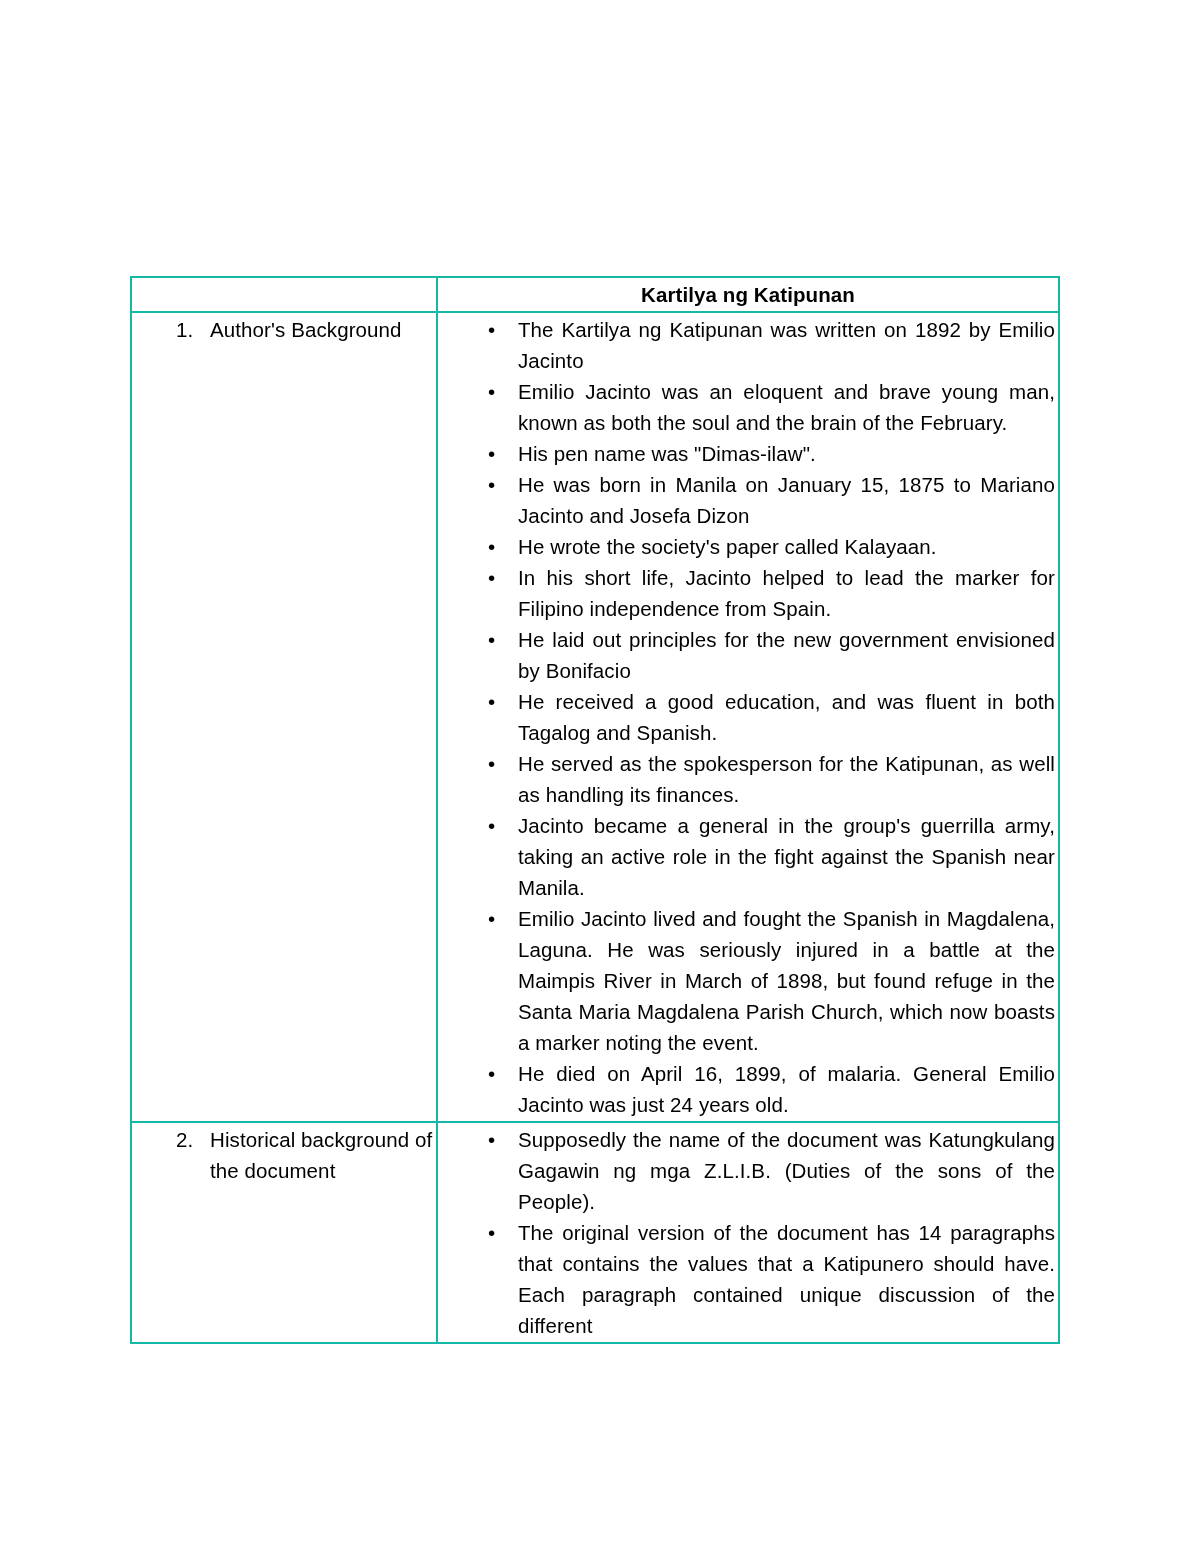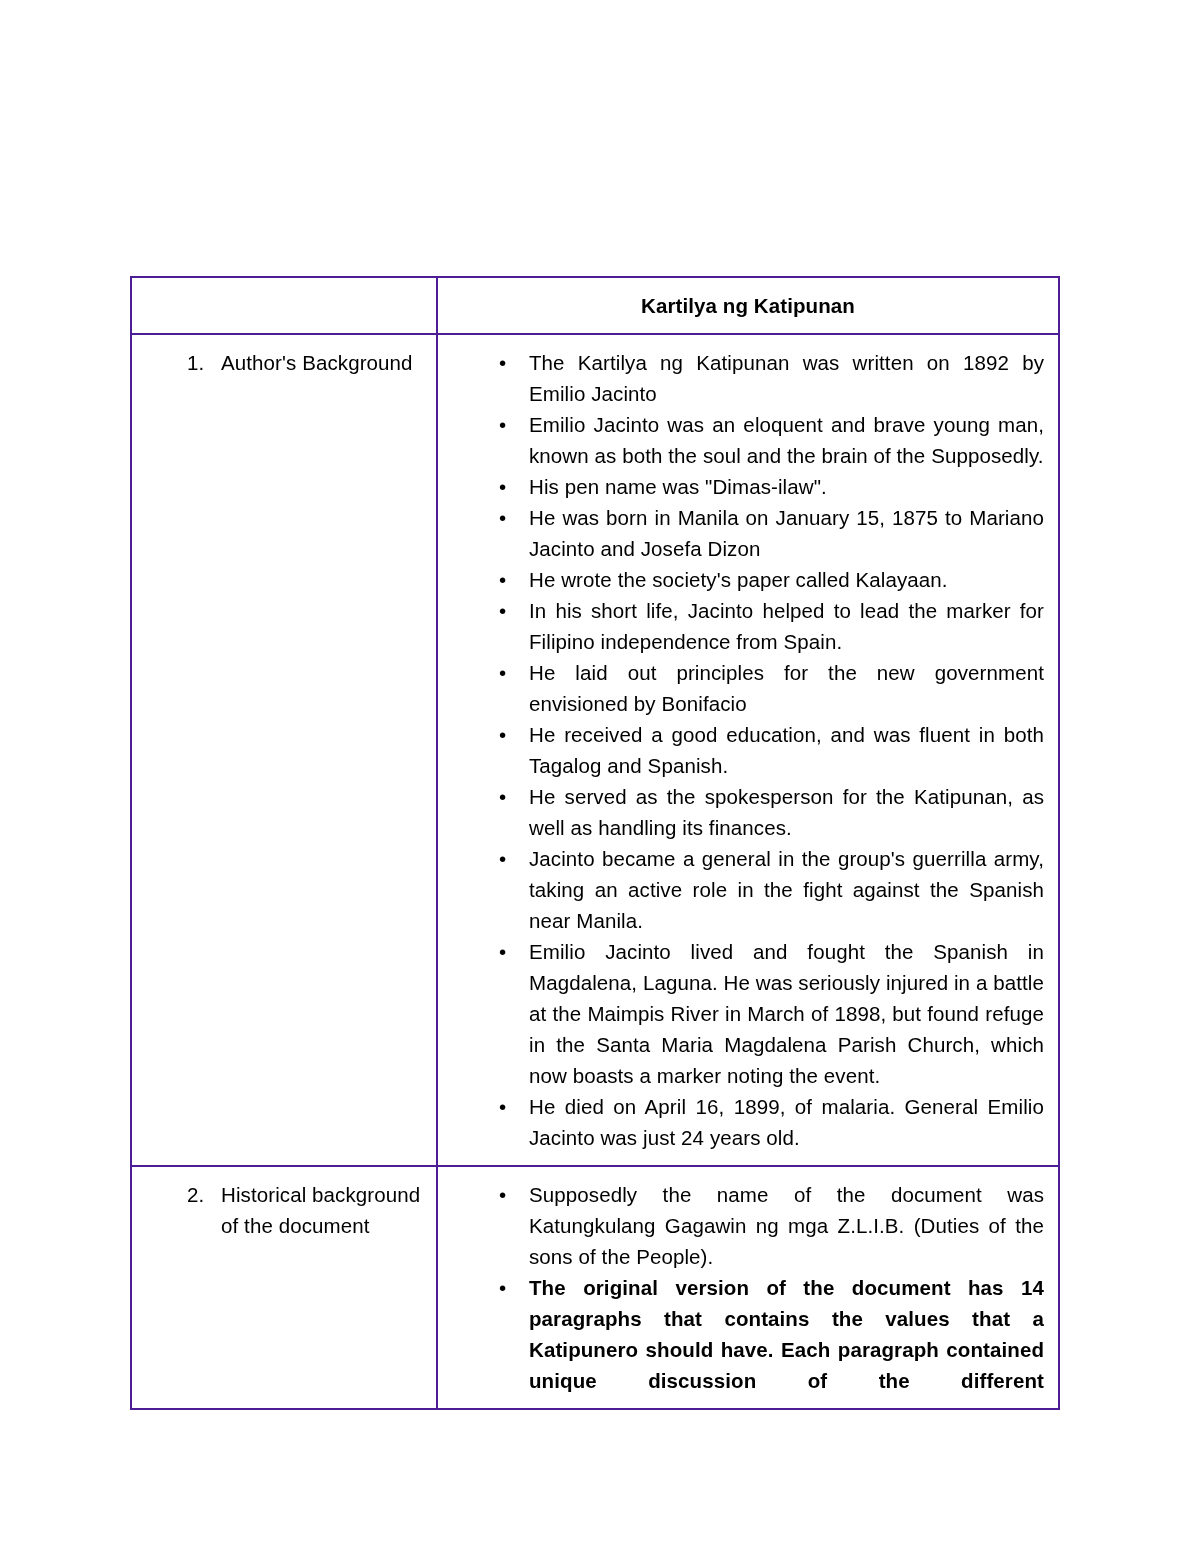--- a/index.html
+++ b/index.html
@@ -39,22 +39,22 @@
   table.analysis {
     position: absolute;
     left: 130px;
     top: 276px;
     width: 928px;
     border-collapse: collapse;
     table-layout: fixed;
   }
   table.analysis td,
   table.analysis th {
-    border: 2px solid #4c1d95;
-    padding: 12px;
+    border: 2px solid #14b8a6;
+    padding: 1px;
     vertical-align: top;
   }
   col.c-left { width: 306px; }
   col.c-right { width: 622px; }
 
   .hdr-cell {
     text-align: center;
     font-weight: bold;
     font-size: 20.5px;
     line-height: 31px;
@@ -109,21 +109,20 @@
     font-size: 20.5px;
     line-height: 31px;
   }
   ul.bullets > li .txt {
     display: block;
     text-align: justify;
   }
   
   ul.bullets > li.clipped .txt {
     text-align-last: justify;
-    font-weight: bold;
   }
 </style>
 </head>
 <body>
 
 <div class="page">
 
   <div class="header-block">
   </div>
 
@@ -149,21 +148,21 @@
           </ol>
         </td>
         <td class="right-cell">
           <ul class="bullets">
             <li>
                 <span class="dot">•</span>
                 <span class="txt">The Kartilya ng Katipunan was written on 1892 by Emilio Jacinto</span>
               </li>
             <li>
                 <span class="dot">•</span>
-                <span class="txt">Emilio Jacinto was an eloquent and brave young man, known as both the soul and the brain of the Supposedly.</span>
+                <span class="txt">Emilio Jacinto was an eloquent and brave young man, known as both the soul and the brain of the February.</span>
               </li>
             <li>
                 <span class="dot">•</span>
                 <span class="txt">His pen name was "Dimas-ilaw".</span>
               </li>
             <li>
                 <span class="dot">•</span>
                 <span class="txt">He was born in Manila on January 15, 1875 to Mariano Jacinto and Josefa Dizon</span>
               </li>
             <li>

